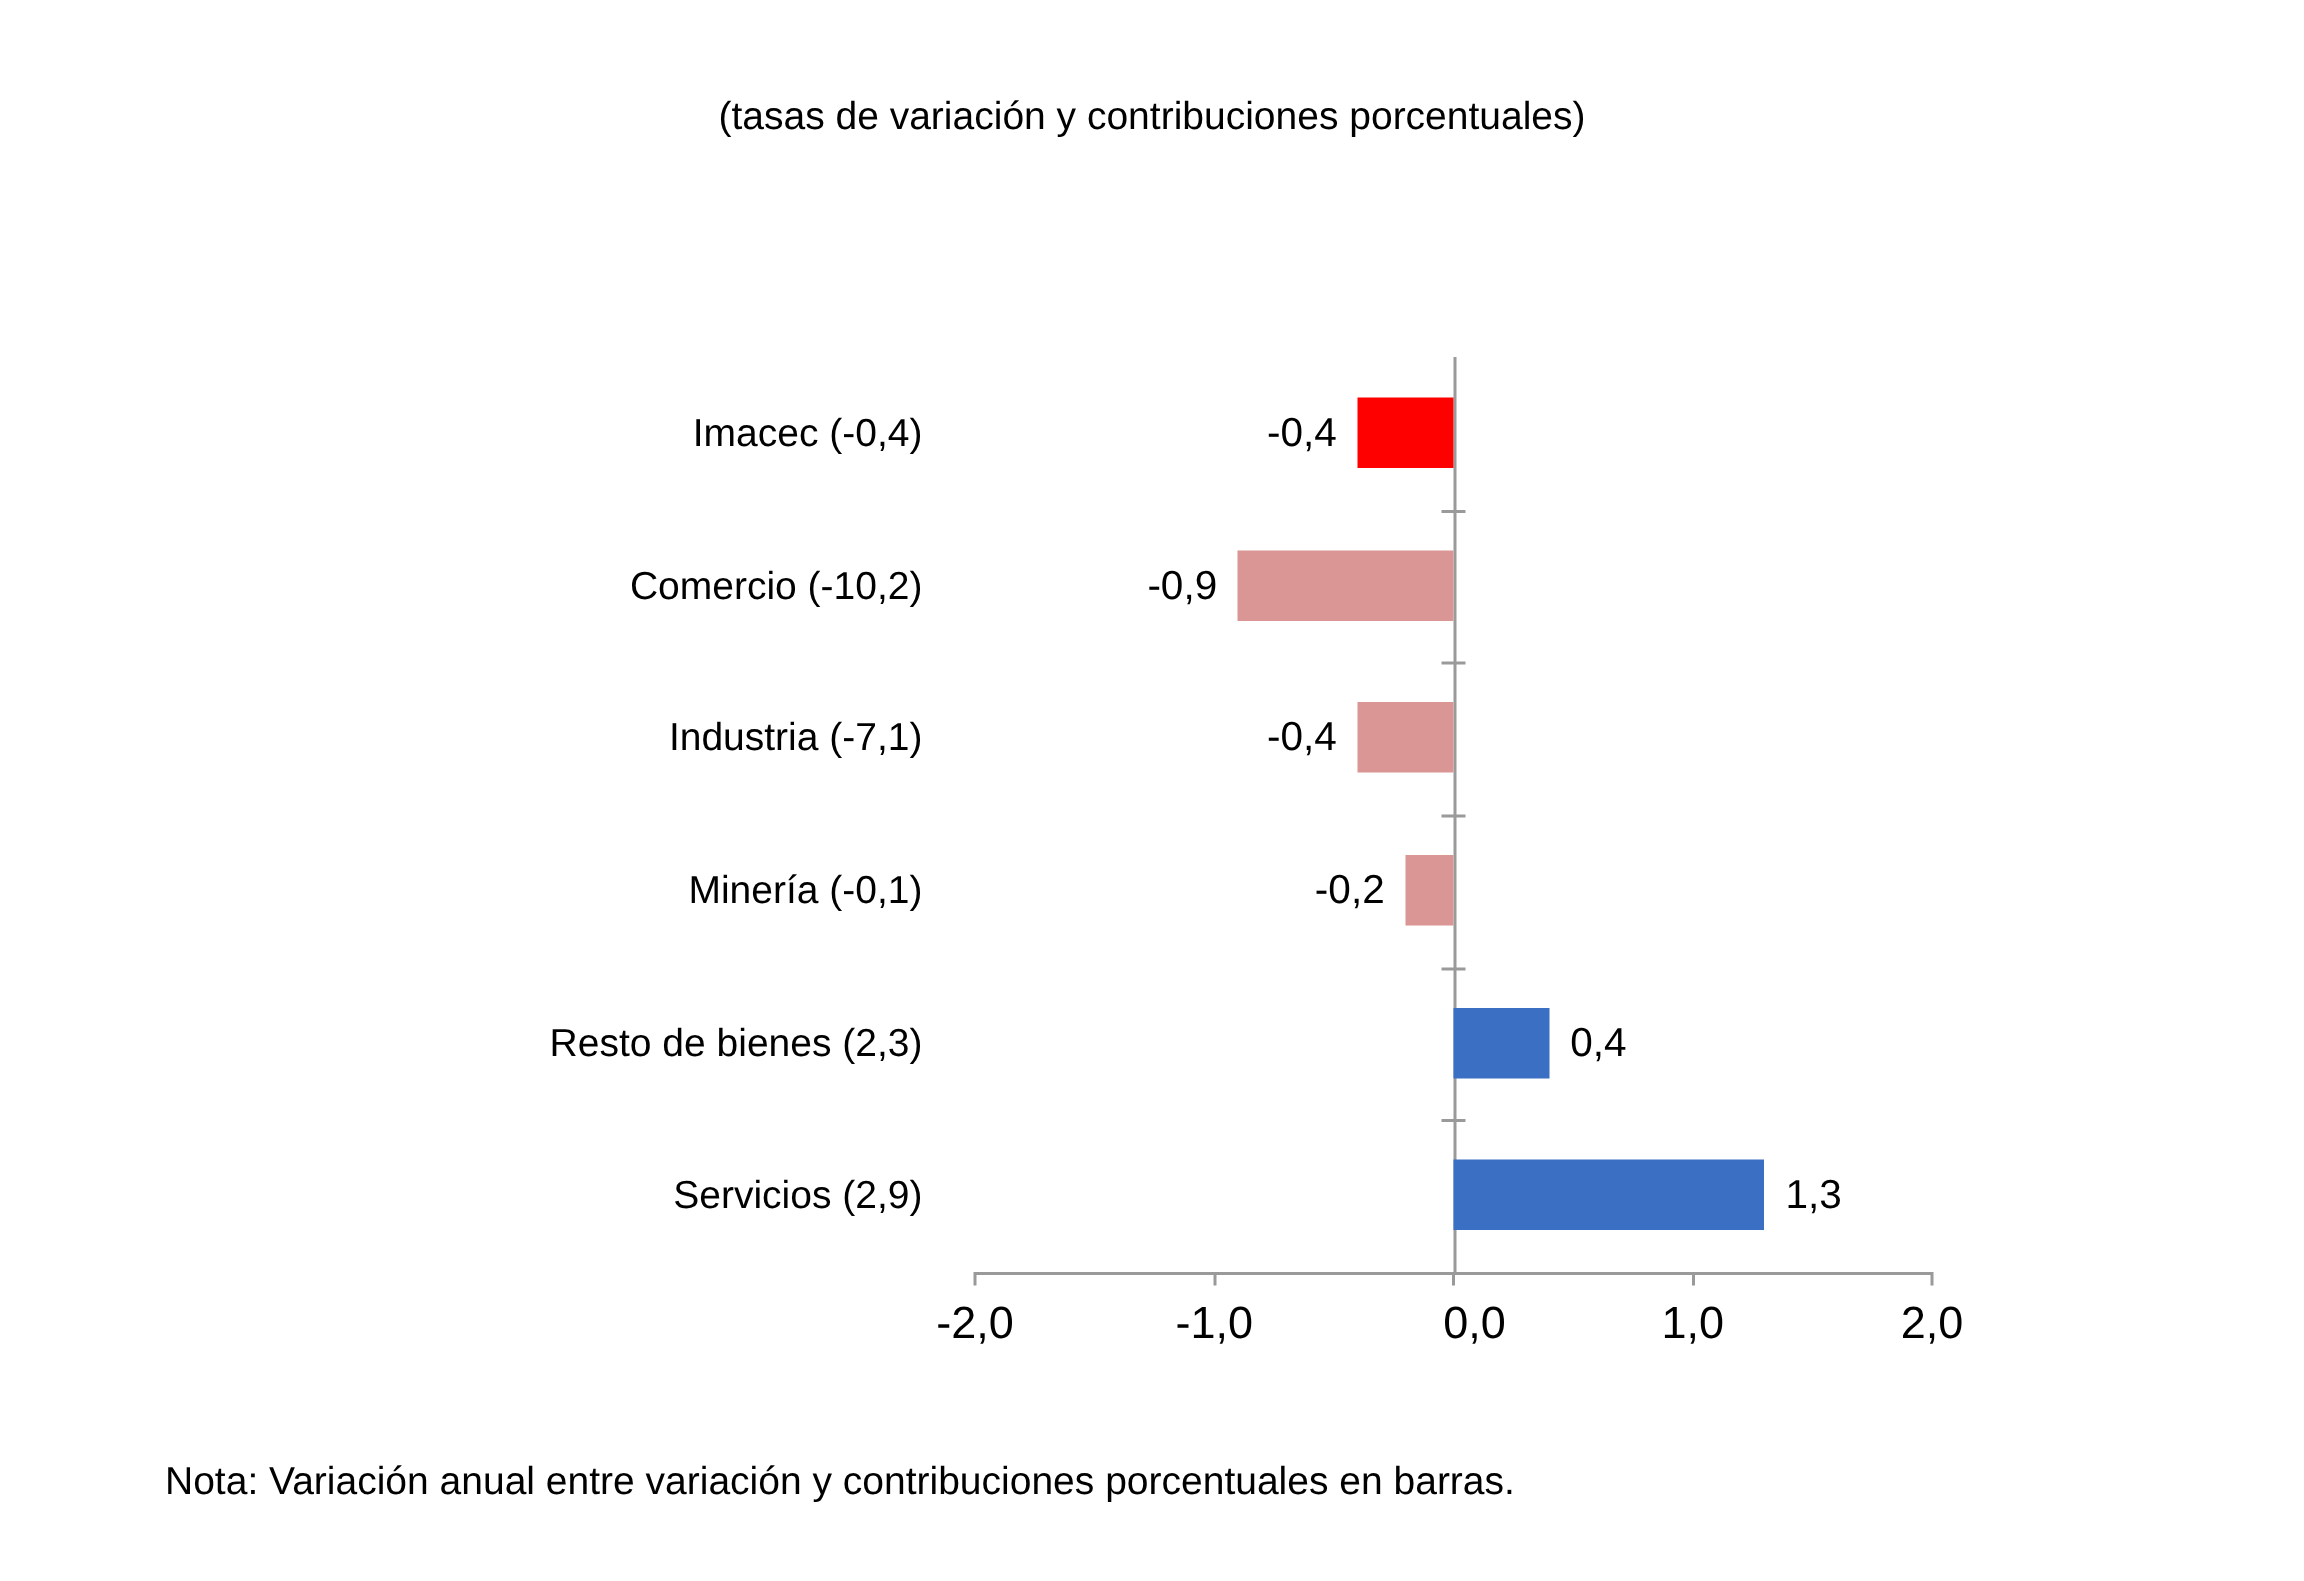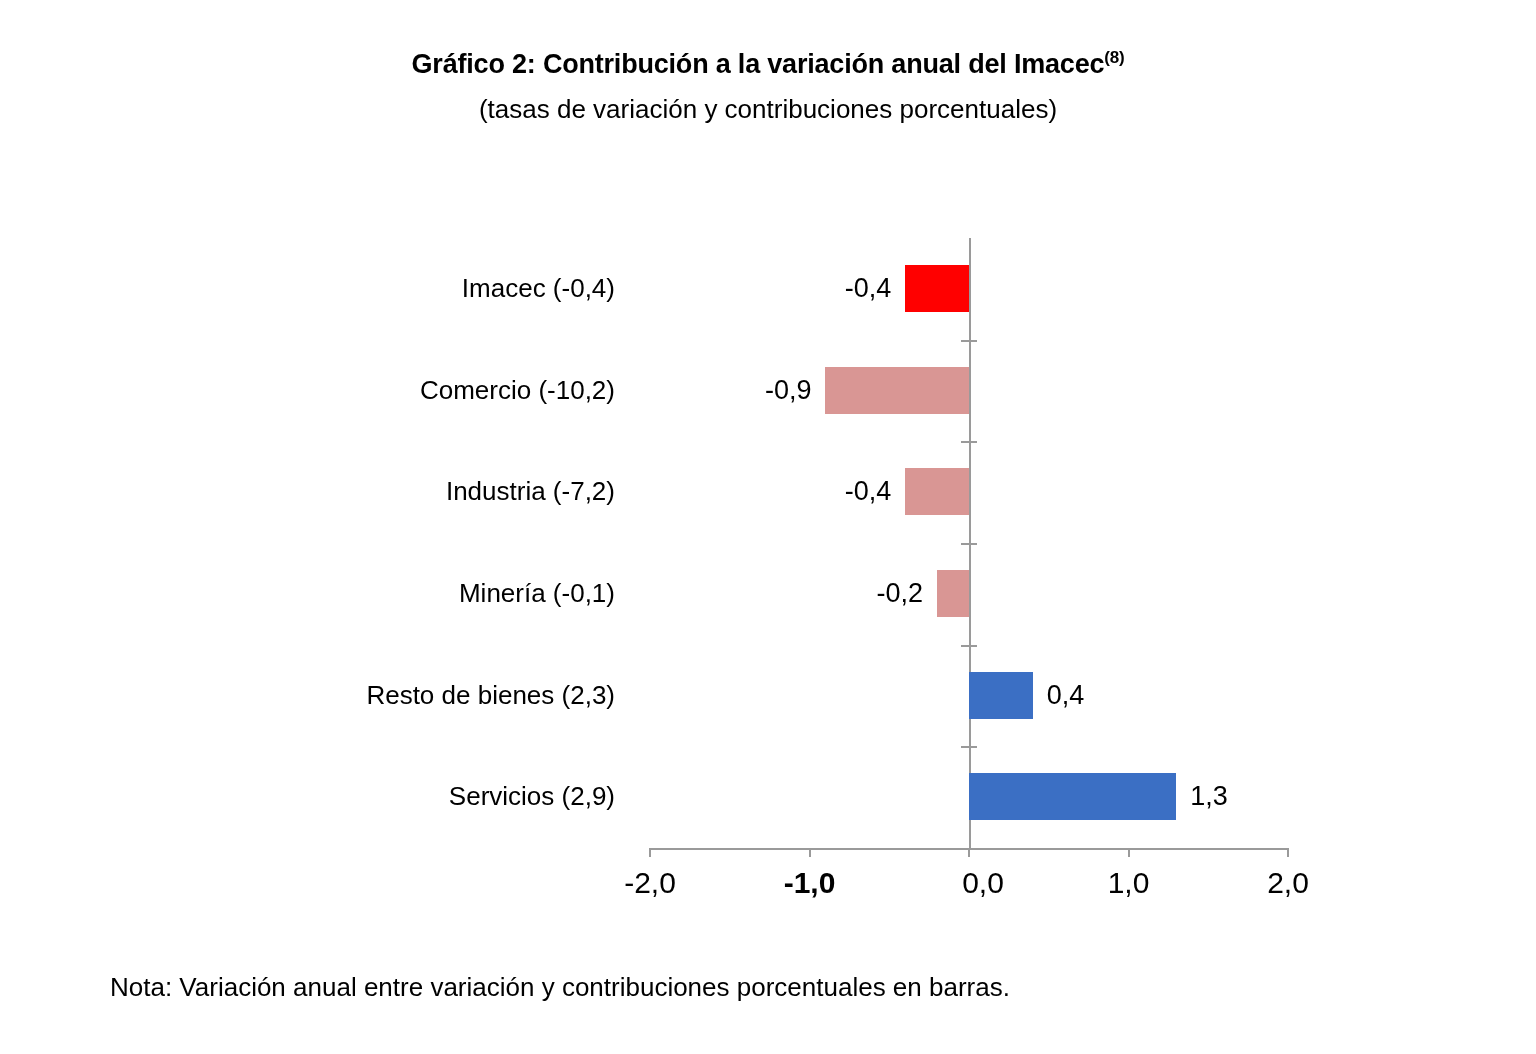--- a/index.html
+++ b/index.html
@@ -150,32 +150,31 @@
     left: 110px;
     top: 972px;
     font-size: 26px;
     white-space: nowrap;
   }
 </style>
 </head>
 <body>
 
 <div class="title-block">
-  <div class="title-main"><span>Gráfico 2: Contribución a la variación anual del Imacec</span><span class="sup">(8)</span></div>
   <div class="title-sub">(tasas de variación y contribuciones porcentuales)</div>
 </div>
 
 <div class="chart">
   <div class="plot" id="plot">
     <div class="zero-axis"></div>
     <div class="baseline"></div>
   <div class="tick" style="left: -1px;"></div>
       <div class="xtick-label" style="left: 0px;">-2,0</div>
       <div class="tick" style="left: 158.5px;"></div>
-      <div class="xtick-label" style="left: 159.5px; font-weight: bold;">-1,0</div>
+      <div class="xtick-label" style="left: 159.5px;">-1,0</div>
       <div class="tick" style="left: 318px;"></div>
       <div class="xtick-label" style="left: 333px;">0,0</div>
       <div class="tick" style="left: 477.5px;"></div>
       <div class="xtick-label" style="left: 478.5px;">1,0</div>
       <div class="tick" style="left: 637px;"></div>
       <div class="xtick-label" style="left: 638px;">2,0</div>
       <div class="row" style="top: 0px; height: 101.667px;">
         <div class="bar neg" style="width: 63.8px; left: 255.2px; background: rgb(255, 0, 0);"></div>
         <div class="bar-value left-of" style="right: 396.8px;">-0,4</div>
         <div class="cat-label-wrap" style="left: -660px; width: 625px;">
@@ -188,21 +187,21 @@
         <div class="bar-value left-of" style="right: 476.55px;">-0,9</div>
         <div class="cat-label-wrap" style="left: -660px; width: 625px;">
           <div class="cat-label">Comercio (-10,2)</div>
         </div>
       </div>
       <div class="row" style="top: 203.333px; height: 101.667px;">
         <div class="row-sep" style="top: 0px;"></div>
         <div class="bar neg" style="width: 63.8px; left: 255.2px; background: rgb(217, 150, 148);"></div>
         <div class="bar-value left-of" style="right: 396.8px;">-0,4</div>
         <div class="cat-label-wrap" style="left: -660px; width: 625px;">
-          <div class="cat-label">Industria (-7,2)</div>
+          <div class="cat-label">Industria (-7,1)</div>
         </div>
       </div>
       <div class="row" style="top: 305px; height: 101.667px;">
         <div class="row-sep" style="top: 0px;"></div>
         <div class="bar neg" style="width: 31.9px; left: 287.1px; background: rgb(217, 150, 148);"></div>
         <div class="bar-value left-of" style="right: 364.9px;">-0,2</div>
         <div class="cat-label-wrap" style="left: -660px; width: 625px;">
           <div class="cat-label">Minería (-0,1)</div>
         </div>
       </div>

